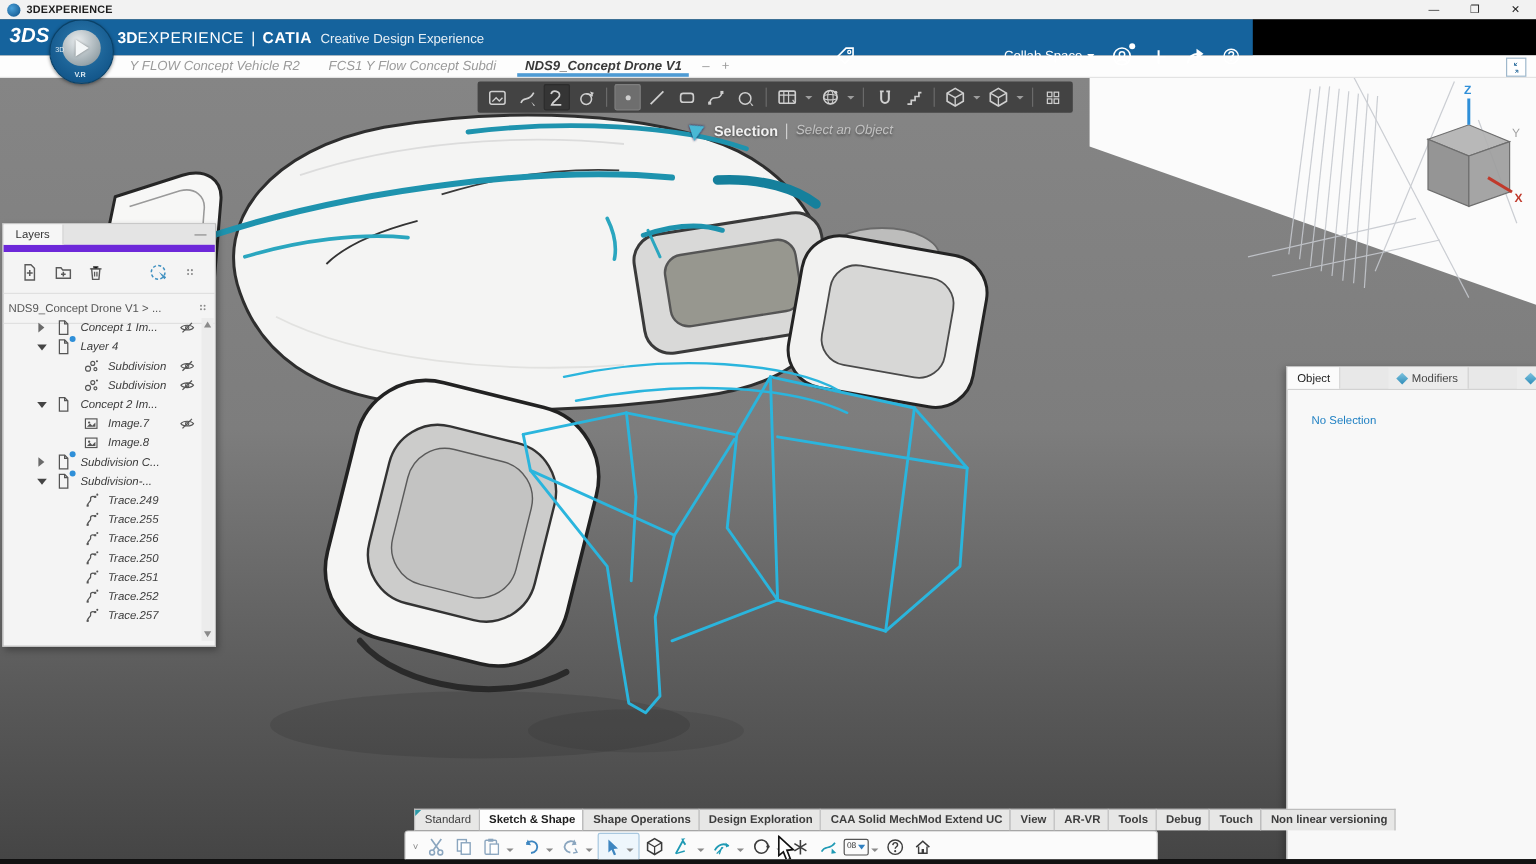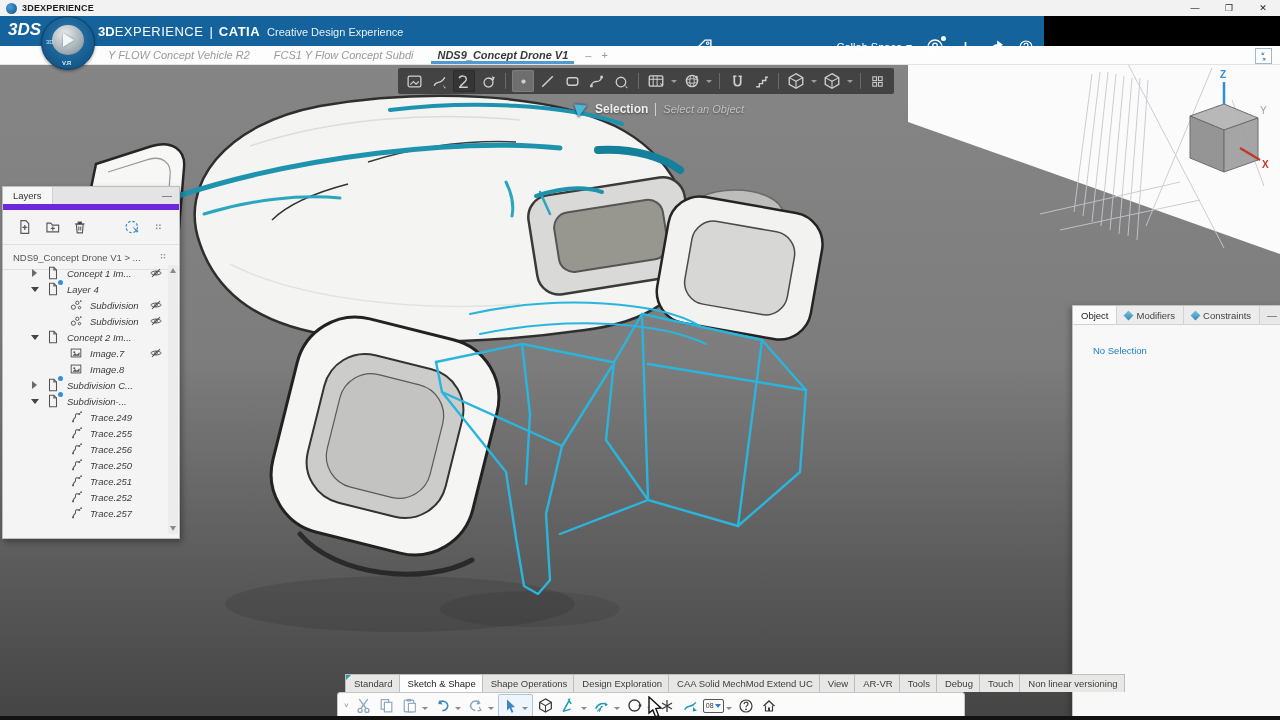--- a/index.html
+++ b/index.html
@@ -89,21 +89,21 @@
   
   #layers{position:absolute;left:2px;top:122px;width:176px;height:351px;background:#f4f4f4;
      border:1px solid #bdbdbd;box-shadow:2px 3px 6px rgba(0,0,0,.35);font-size:9.5px;color:#444;}
   #layers .phead{height:17px;background:#e4e4e4;display:flex;align-items:center;border-bottom:6px solid #6d28d9;}
   #layers .ptab{background:#f6f6f6;height:17px;display:flex;align-items:center;padding:0 10px;
      border-right:1px solid #d0d0d0;font-size:9.5px;color:#333;}
   #layers .pmin{margin-left:auto;padding:0 7px;color:#666;font-size:10px;}
   #ltools{height:34px;display:flex;align-items:center;gap:12px;padding:0 14px;color:#5a5a5a;}
   #ltools .flt{margin-left:24px;color:#3d8fc0;}
   #ltools .grp{color:#8a8a8a;}
-  #lcrumb{height:24px;display:flex;align-items:center;padding:0 10px;color:#555;
+  #lcrumb{height:24px;display:flex;align-items:center;padding:0 4px;color:#555;
      border-top:1px solid #e0e0e0;border-bottom:1px solid #e0e0e0;}
   #lcrumb .grp{margin-left:auto;color:#8a8a8a;}
   #ltree{position:absolute;left:0;top:78px;right:12px;bottom:4px;overflow:hidden;font-style:italic;}
   .trow{display:flex;align-items:center;height:16px;white-space:nowrap;}
   .trow .gap1{width:36px;flex:none;display:flex;justify-content:flex-end;padding-right:3px;}
   .trow .gap2{width:62px;flex:none;}
   .exp{width:8px;height:8px;position:relative;flex:none;}
   .exp.col::before{content:"";position:absolute;left:1px;top:0px;border-left:5px solid #6a6a6a;
       border-top:4px solid transparent;border-bottom:4px solid transparent;}
   .exp.open::before{content:"";position:absolute;left:0px;top:2px;border-top:5px solid #444;
@@ -112,32 +112,32 @@
   .tico.dot::after{content:"";position:absolute;right:-2px;top:-2px;width:5px;height:5px;border-radius:50%;background:#2f8fd8;}
   .tlabel{color:#3c3c3c;}
   .teye{margin-left:auto;color:#555;padding-right:4px;}
   #lscroll{position:absolute;right:1px;top:78px;width:10px;bottom:4px;background:#ececec;}
   #lscroll .sar{position:absolute;left:2px;width:0;height:0;border-left:3.5px solid transparent;border-right:3.5px solid transparent;}
   #lscroll .up{top:3px;border-bottom:5px solid #8a8a8a;}
   #lscroll .dn{bottom:3px;border-top:5px solid #8a8a8a;}
   
   #props{position:absolute;left:1072px;top:241px;width:207px;height:411px;background:#f8f8f8;
       border:1px solid #c2c2c2;box-shadow:-2px 2px 6px rgba(0,0,0,.28);}
-  #props .phead{height:18px;background:#e8e8e8;display:flex;align-items:stretch;border-bottom:1px solid #d2d2d2;}
+  #props .phead{height:18px;background:#e8e8e8;display:flex;align-items:stretch;border-bottom:1px solid #d2d2d2;gap:40px;}
   .ptab2{display:flex;align-items:center;gap:4px;padding:0 8px;font-size:9.5px;color:#444;
       border-right:1px solid #d2d2d2;background:#ececec;}
   .ptab2.active{background:#fbfbfb;color:#222;}
   .dia{width:7px;height:7px;background:linear-gradient(135deg,#7fc4e0,#2e8cb8);transform:rotate(45deg);flex:none;}
   #props .pmin{margin-left:auto;align-self:center;padding:0 7px;color:#666;font-size:10px;}
   #noselect{margin:20px 0 0 20px;font-size:9.5px;color:#1b7ec2;display:inline-block;}
   
   #ribbontabs{position:absolute;left:345px;top:610px;display:flex;align-items:flex-end;height:18px;z-index:6;}
   .rtab{font-size:9.5px;color:#3c3c3c;background:#e7e7e6;border:1px solid #bdbdbd;border-bottom:none;
       padding:3px 6px 3px 8px;white-space:nowrap;position:relative;}
-  .rtab + .rtab{border-left:none;}
+  .rtab + .rtab{border-left:none;font-weight:bold;}
   .rtab.first::before{content:"";position:absolute;left:0;top:0;border-top:5px solid #2d9aa8;border-right:5px solid transparent;}
   .rtab.active{background:#fdfdfd;color:#1e1e1e;}
   #ribbonbar{position:absolute;left:337px;top:628px;width:618px;height:25px;background:#fbfbfb;
       border:1px solid #c6c6c6;border-radius:3px;display:flex;align-items:center;padding:0 4px;gap:2px;z-index:7;}
   #ribbonbar .rbchev{color:#8a8a8a;font-size:8px;margin:0 2px;}
   .rbitem{height:21px;min-width:21px;display:flex;align-items:center;justify-content:center;position:relative;}
   .rbcaret{width:0;height:0;border-top:3.5px solid #8a8a8a;border-left:3px solid transparent;border-right:3px solid transparent;margin:6px 2px 0 0;}
   .rbsel{border:1px solid #a8c8e0;background:#eef6fc;border-radius:2px;padding:0 2px;display:flex;align-items:center;}
   .steel{color:#8ba6bf;}
   .blue{color:#3e86c0;}

